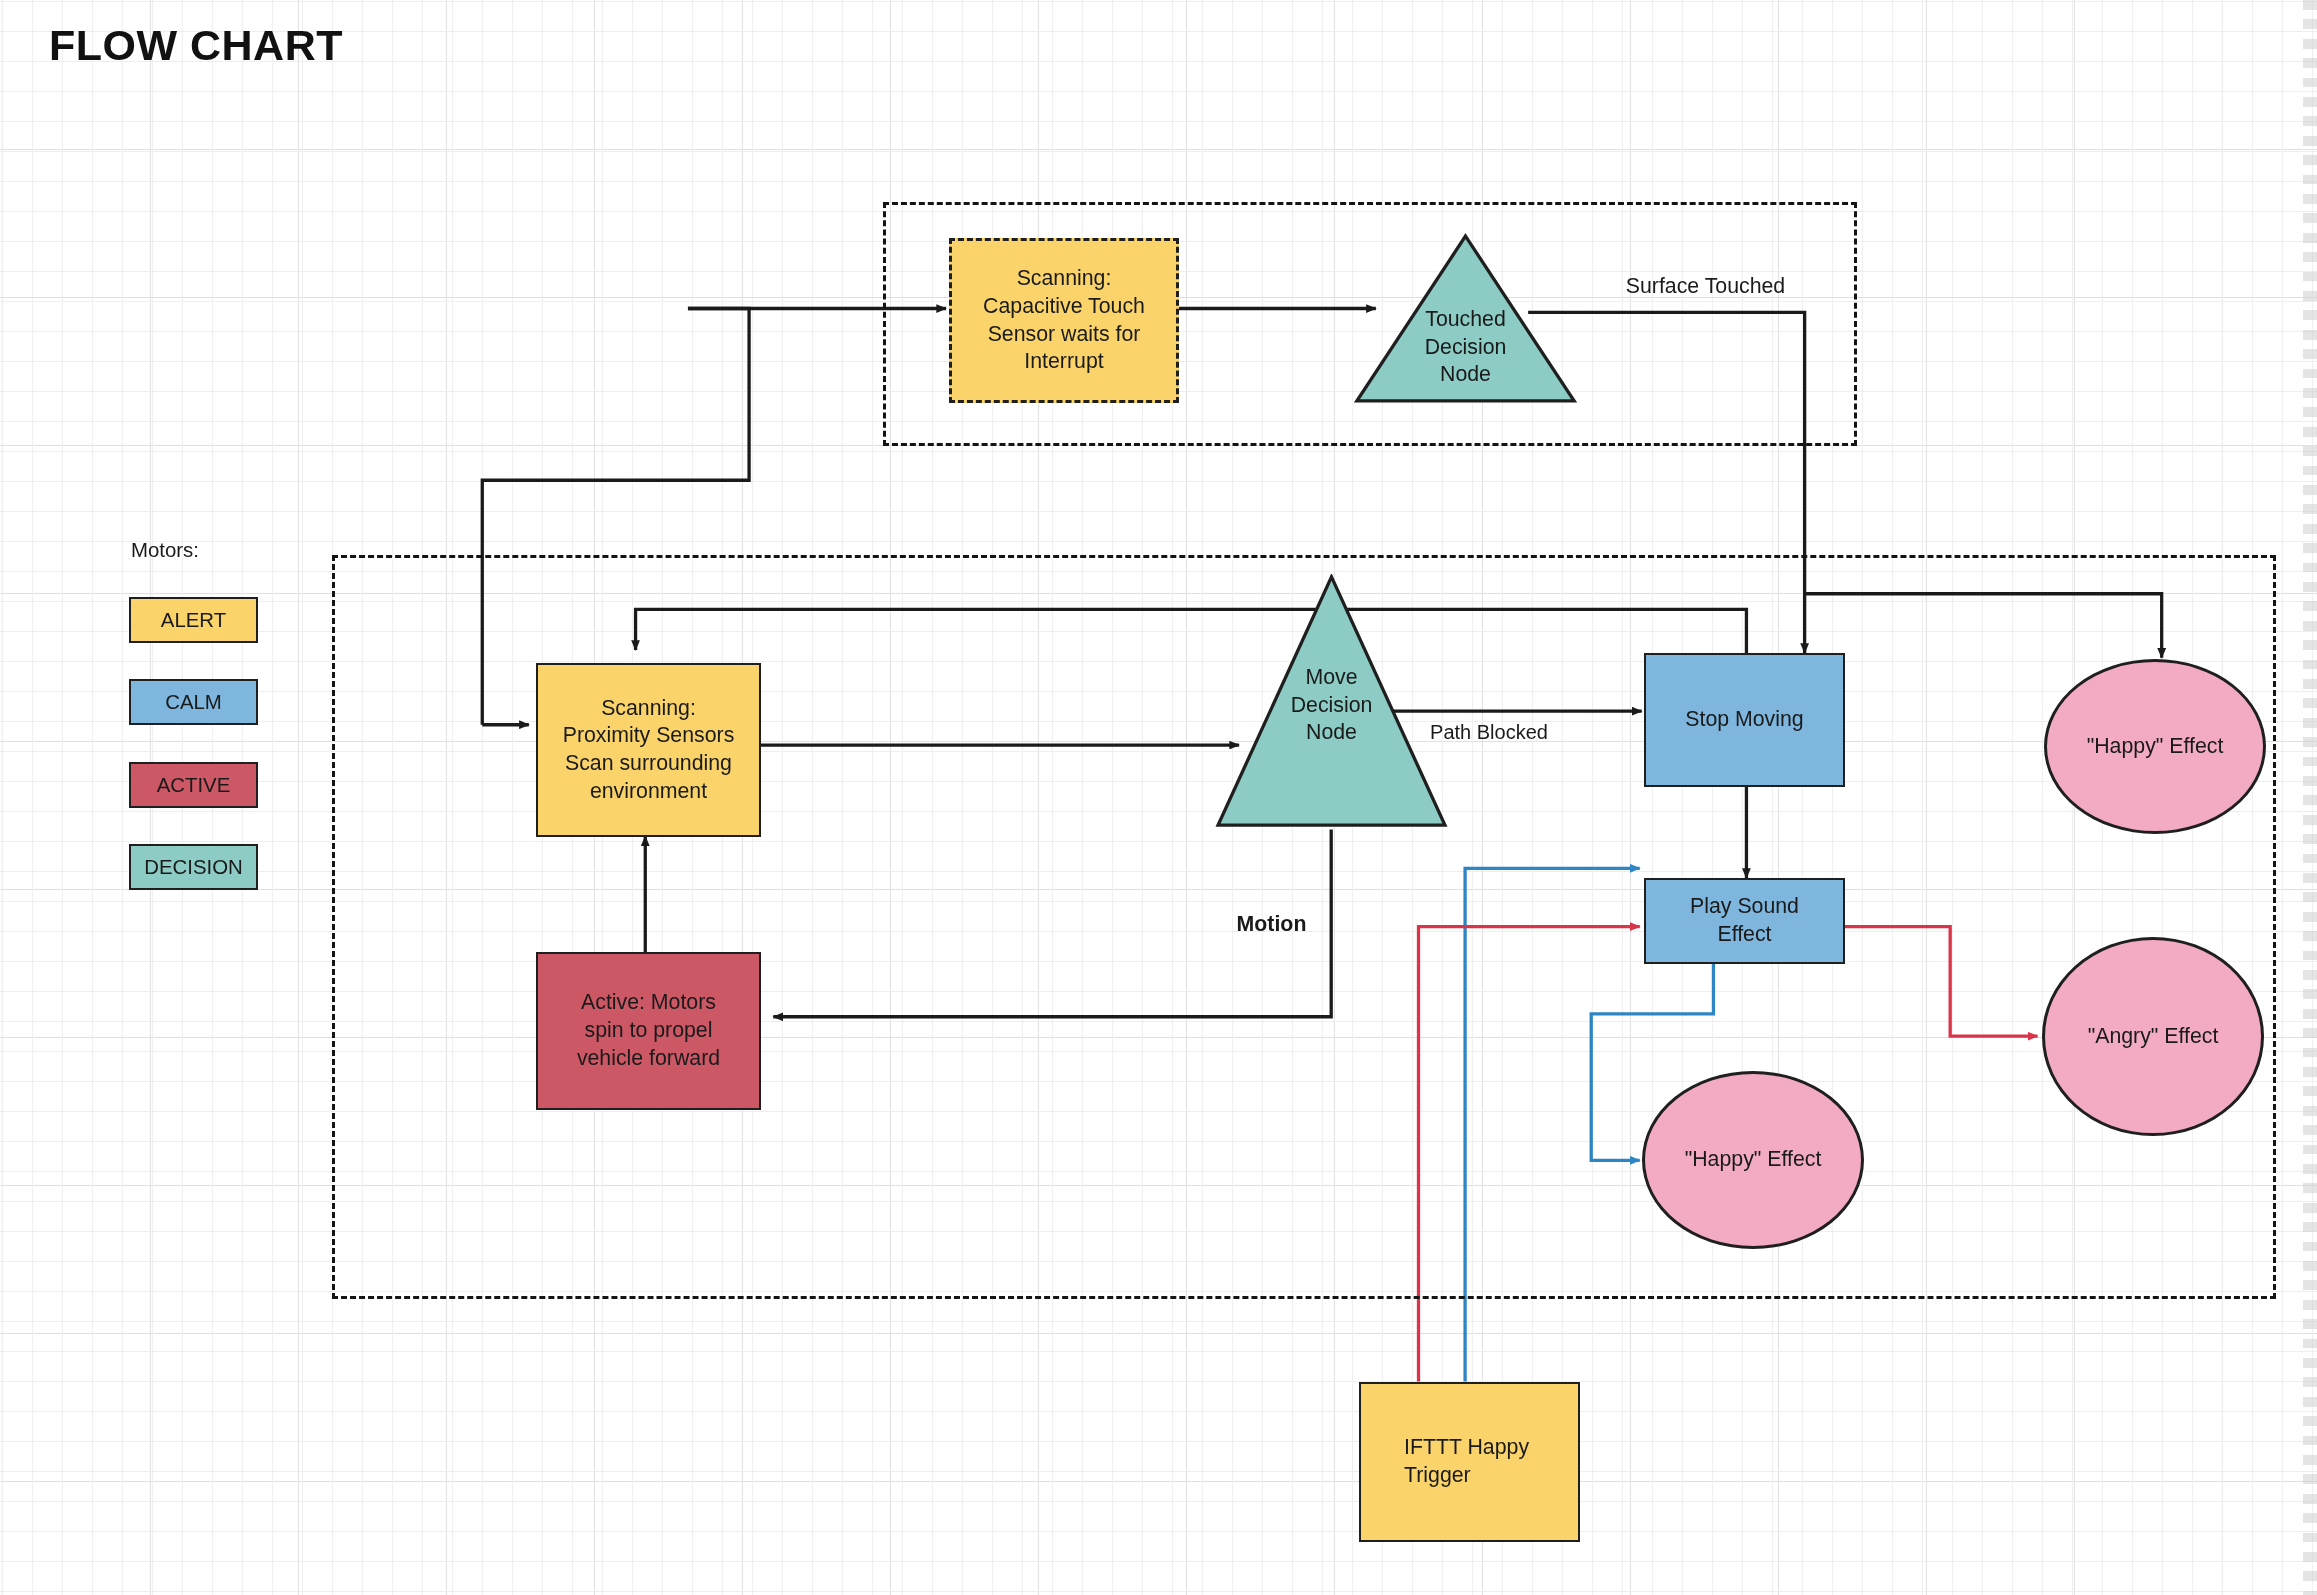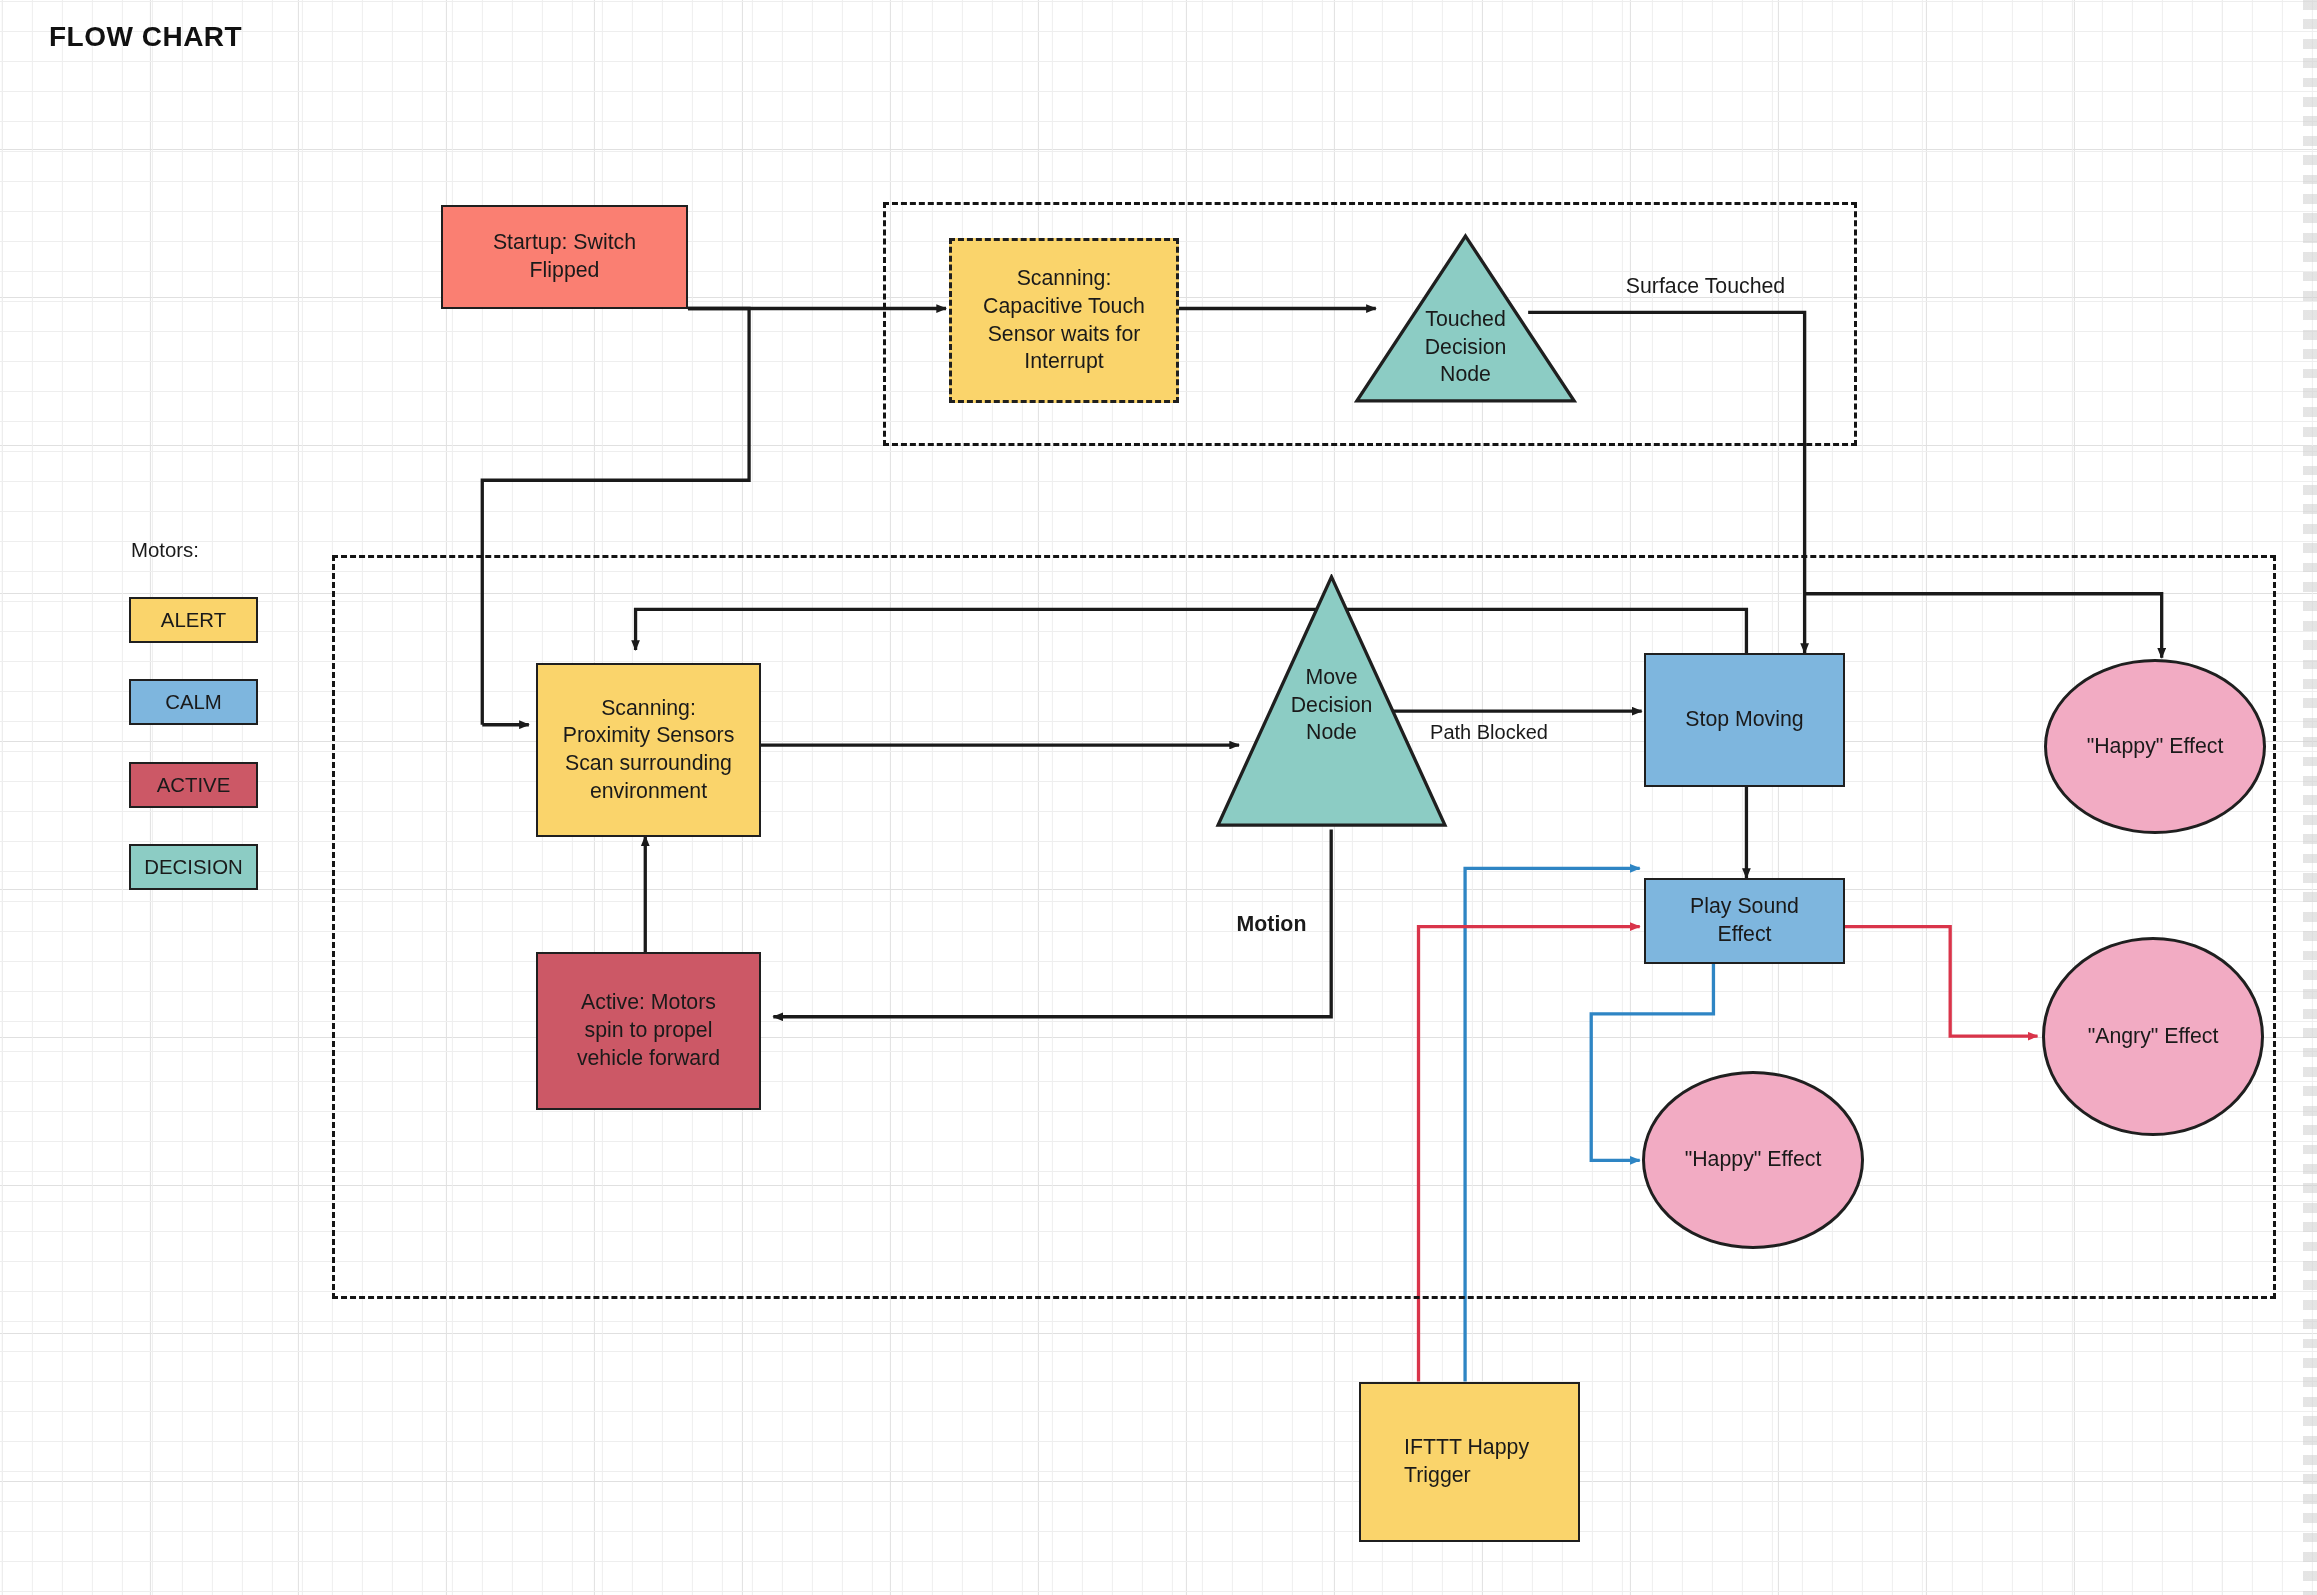--- a/index.html
+++ b/index.html
@@ -74,21 +74,21 @@
     color: #1a1a1a;
     white-space: pre-line;
     text-align: center;
     line-height: 1.30;
   }
   .edge-label.bold { font-weight: bold; }
   #title {
     position: absolute;
     left: 49px;
     top: 21.3px;
-    font-size: 28px;
+    font-size: 43px;
     font-weight: bold;
     letter-spacing: 0.5px;
     color: #111;
   }
   .legend-label {
     position: absolute;
     font-size: 20.4px;
     color: #1a1a1a;
     text-align: center;
   }
@@ -178,24 +178,20 @@
   <div class="legend-box" style="left:129px; top:679px; width:129px; height:46px; background:#7EB6DE;">
     <span>CALM</span>
   </div>
   <div class="legend-box" style="left:129px; top:762px; width:129px; height:46px; background:#CC5866;">
     <span>ACTIVE</span>
   </div>
   <div class="legend-box" style="left:129px; top:844px; width:129px; height:46px; background:#8CCCC4;">
     <span>DECISION</span>
   </div>
 
-  <div class="node rect" style="left:441px; top:205px; width:247px; height:104px; background:#FA7F72; font-size:21.3px;">
-    <span>Startup: Switch
-Flipped</span>
-  </div>
 
   <div class="node rect dashed" style="left:949px; top:238px; width:230px; height:165px; background:#FAD46B; font-size:21.3px;">
     <span>Scanning:
 Capacitive Touch
 Sensor waits for
 Interrupt</span>
   </div>
 
   <div class="tri-wrap" style="left:1354px; top:233px; width:223px; height:171px;">
     <svg width="223" height="171" viewBox="0 0 230 176">

